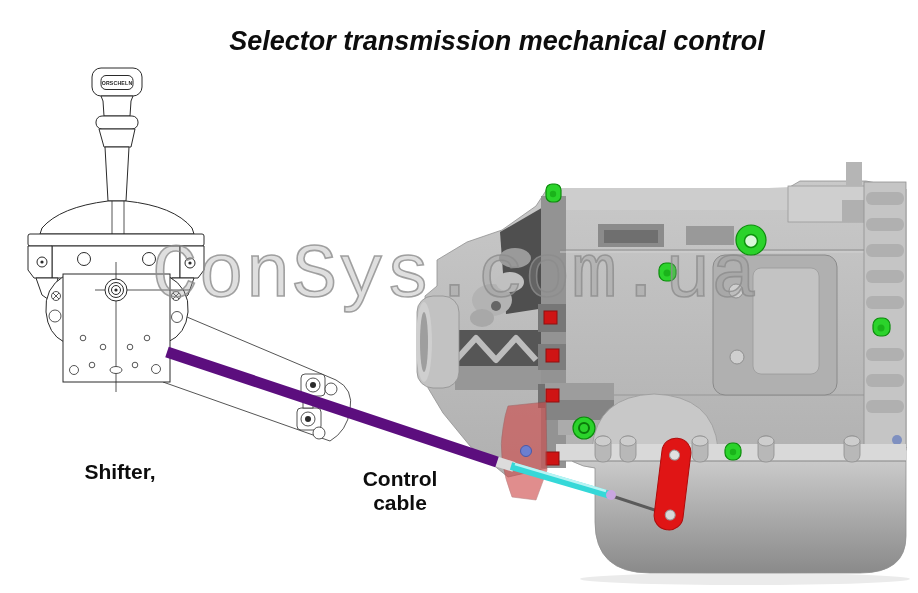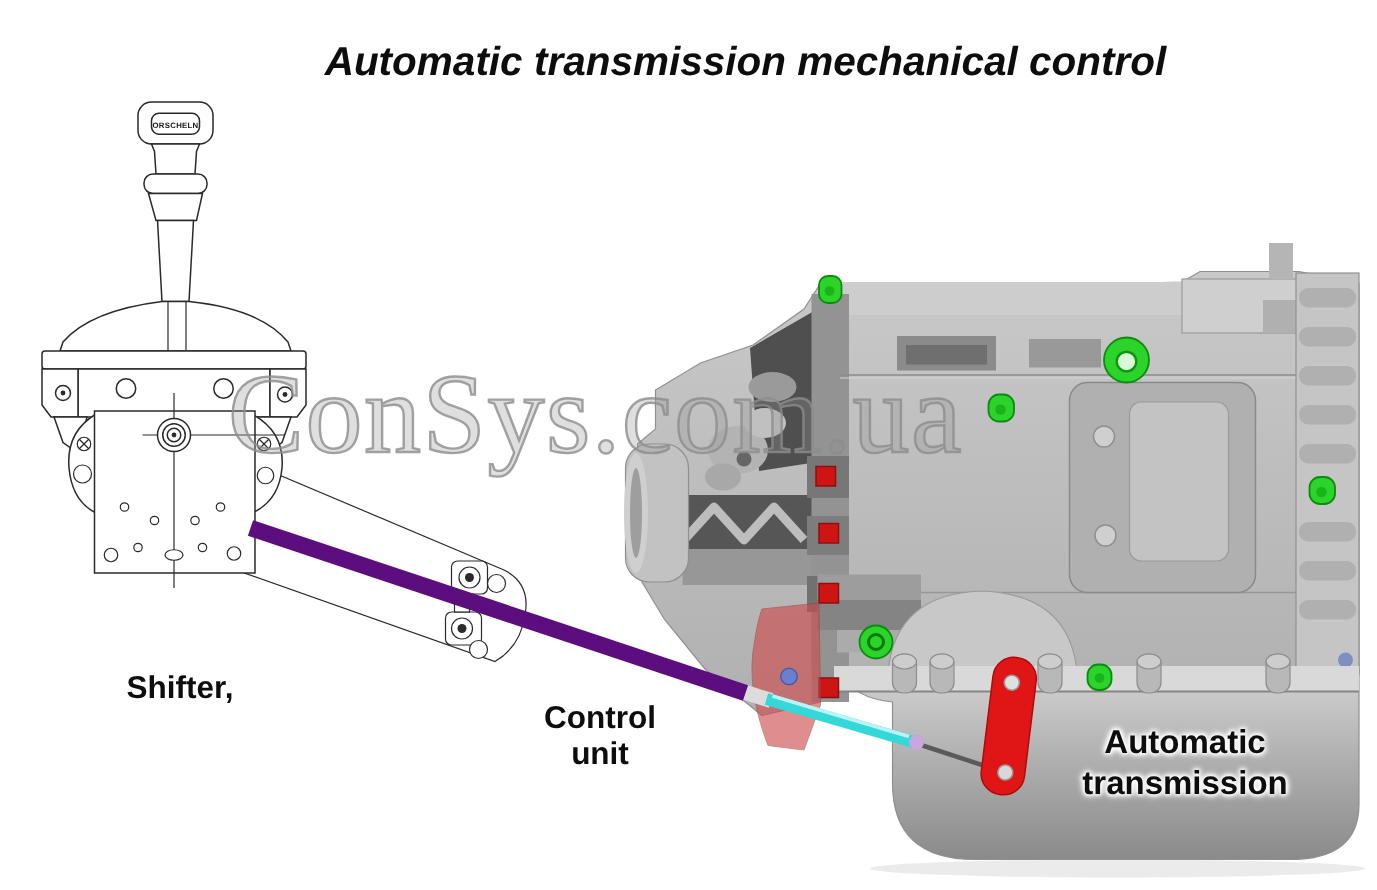--- a/index.html
+++ b/index.html
@@ -2,25 +2,25 @@
 <html style="--cable_purple: #5c0e7e; --link_cyan: #35d8d8; --lever_red: #e01515; --marker_green: #2bd32b; --marker_red: #cf1414; --bracket_red: #ce4949;"><head>
 <meta charset="utf-8">
 <style>
   html,body{margin:0;padding:0;background:#fff;}
   .canvas{position:relative;width:918px;height:593px;background:#ffffff;overflow:hidden;
           font-family:"Liberation Sans",sans-serif;}
   svg{position:absolute;left:0;top:0;}
   .title{position:absolute;left:137px;top:26px;width:720px;text-align:center;
          font-size:27px;font-weight:bold;font-style:italic;color:#0d0d0d;letter-spacing:0px;}
   .watermark{position:absolute;left:152px;top:238px;font-size:76px;line-height:1;
-             font-family:Liberation Serif, serif;font-weight:300;letter-spacing:1px;
+             font-family:Liberation Mono, monospace;font-weight:300;letter-spacing:1px;
              color:rgba(150,150,150,0.30);-webkit-text-stroke:1.6px rgba(140,140,140,0.8);
              pointer-events:none;}
   .lbl{position:absolute;font-weight:bold;color:#0d0d0d;text-align:center;line-height:24px;}
-  .lbl-shifter{left:30px;top:447px;width:180px;font-size:21px;}
+  .lbl-shifter{left:30px;top:460px;width:180px;font-size:21px;}
   .lbl-cable{left:335px;top:467px;width:130px;font-size:21px;}
   .lbl-trans{left:685px;top:481px;width:210px;font-size:22px;line-height:27px;
              text-shadow:0 0 3px #fff,0 0 3px #fff,0 0 4px #fff,0 0 5px #fff,0 0 6px #fff;}
   .cable-line{stroke:var(--cable_purple,#5c0e7e);}
   .cyan-line{stroke:var(--link_cyan,#35d8d8);}
   .lever{fill:var(--lever_red,#e01515);}
   .gmark{fill:var(--marker_green,#2bd32b);stroke:#0c8c0c;stroke-width:1.2;}
   .rmark{fill:var(--marker_red,#cf1414);stroke:#8f0f0f;stroke-width:1;}
   .line-art{stroke:#2a2a2a;fill:#ffffff;stroke-width:1;}
   .thin{stroke-width:0.8;}
@@ -256,29 +256,25 @@
     <line class="cyan-line" x1="511" y1="466" x2="610" y2="495" stroke-width="8"></line>
     <line x1="515" y1="464" x2="606" y2="491" stroke="#b8f4f4" stroke-width="2.5"></line>
     <circle cx="611" cy="495" r="5" fill="#c9a6e0"></circle>
   </g>
 
   <line class="cable-line" x1="167" y1="352" x2="497" y2="462" stroke-width="11"></line>
 </svg>
 
 <div class="watermark">ConSys.com.ua</div>
 
-<div class="title">Automatic transmission mechanical control</div>
+<div class="title">Selector transmission mechanical control</div>
 
 <div class="lbl lbl-shifter">
   <div>Shifter,</div>
 </div>
 
 <div class="lbl lbl-cable">
   <div>Control</div>
-  <div>unit</div>
+  <div>cable</div>
 </div>
 
-<div class="lbl lbl-trans">
-  <div>Automatic</div>
-  <div>transmission</div>
+
 </div>
 
-</div>
-
 </body></html>

